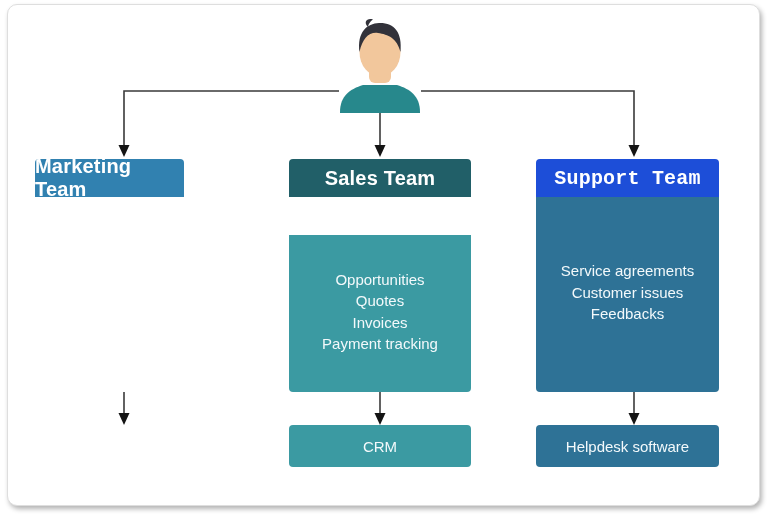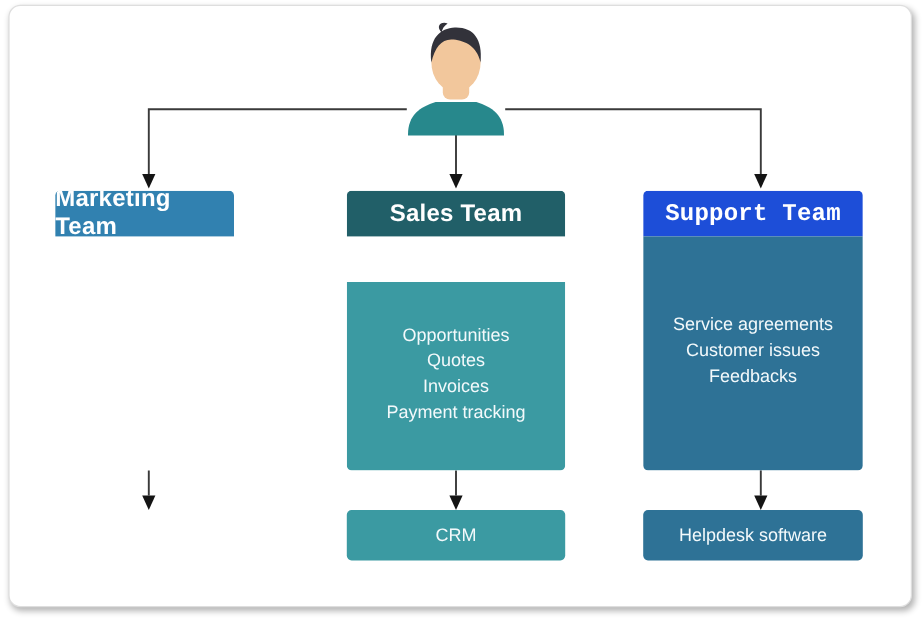--- a/index.html
+++ b/index.html
@@ -63,21 +63,21 @@
     display: flex;
     align-items: center;
     justify-content: center;
     text-align: center;
     color: #f3f9fb;
     font-size: 15px;
     line-height: 19px;
     padding: 0 6px;
     box-sizing: border-box;
   }
-  .pos-marketing { left: 38px;  width: 149px; }
+  .pos-marketing { left: 27px;  width: 149px; }
   .pos-sales     { left: 281px; width: 182px; }
   .pos-support   { left: 528px; width: 183px; }
 </style>
 </head>
 <body>
 
 <div class="card">
 
   <svg class="overlay-svg" viewBox="0 0 751 500">
     <g stroke="#3a3a3a" stroke-width="1.6" fill="none">

